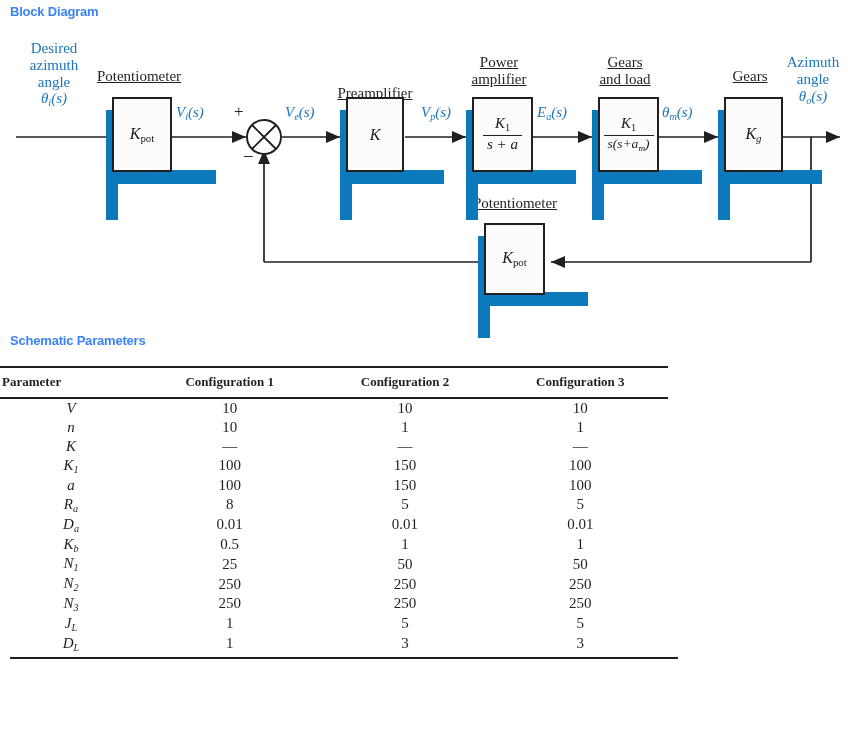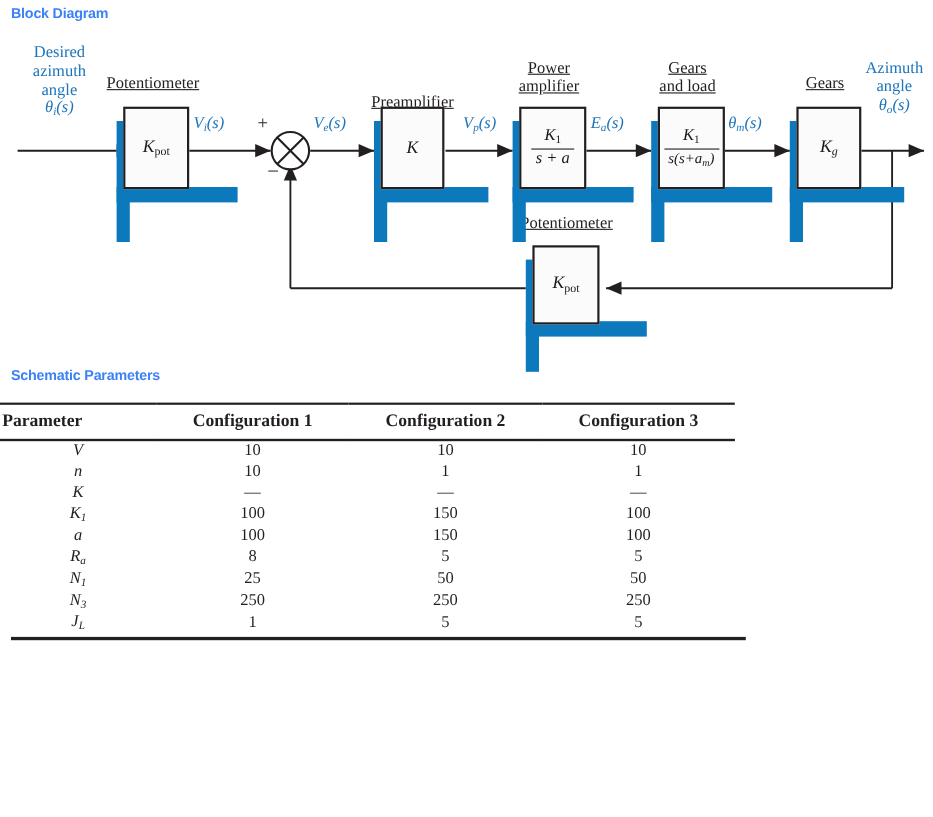--- a/index.html
+++ b/index.html
@@ -47,21 +47,21 @@
   .shadow{position:absolute;background:#0c79bd;z-index:1;}
 
   .frac{display:inline-block;text-align:center;line-height:1.05;font-size:15px;}
   .frac .num{display:block;padding:0 4px 1px 4px;}
   .frac .den{display:block;border-top:1.4px solid #231f20;padding:1px 4px 0 4px;}
 
   .sign{position:absolute;font-size:17px;color:#231f20;z-index:4;}
   table{border-collapse:collapse;width:668px;}
   thead th{
     font-family:"Liberation Serif", serif;
-    font-weight:bold;font-size:16px;
+    font-weight:bold;font-size:13px;
     padding:6px 0 7px 0;
     text-align:center;
     border-top:2.6px solid #231f20;
     border-bottom:2.2px solid #231f20;
     color:#231f20;
   }
   thead th.first{text-align:left;padding-left:2px;}
   tbody td{
     font-size:15px;text-align:center;padding:1px 0;color:#231f20;
   }
@@ -246,35 +246,59 @@
           <td>150</td>
           <td>100</td>
         </tr>
         <tr>
           <td class="pname"><span class="it">R<sub class="si">a</sub></span></td>
           <td>8</td>
           <td>5</td>
           <td>5</td>
         </tr>
         <tr>
+          <td class="pname"><span class="it">D<sub class="si">a</sub></span></td>
+          <td>0.01</td>
+          <td>0.01</td>
+          <td>0.01</td>
+        </tr>
+        <tr>
+          <td class="pname"><span class="it">K<sub class="si">b</sub></span></td>
+          <td>0.5</td>
+          <td>1</td>
+          <td>1</td>
+        </tr>
+        <tr>
           <td class="pname"><span class="it">N<sub class="si">1</sub></span></td>
           <td>25</td>
           <td>50</td>
           <td>50</td>
         </tr>
         <tr>
+          <td class="pname"><span class="it">N<sub class="si">2</sub></span></td>
+          <td>250</td>
+          <td>250</td>
+          <td>250</td>
+        </tr>
+        <tr>
           <td class="pname"><span class="it">N<sub class="si">3</sub></span></td>
           <td>250</td>
           <td>250</td>
           <td>250</td>
         </tr>
         <tr>
           <td class="pname"><span class="it">J<sub class="si">L</sub></span></td>
           <td>1</td>
           <td>5</td>
           <td>5</td>
+        </tr>
+        <tr>
+          <td class="pname"><span class="it">D<sub class="si">L</sub></span></td>
+          <td>1</td>
+          <td>3</td>
+          <td>3</td>
         </tr>
       </tbody>
   </table>
   <div style="position:relative;height:4px;">
     <div id="botrule"></div>
   </div>
 </div>
 
 </body></html>

